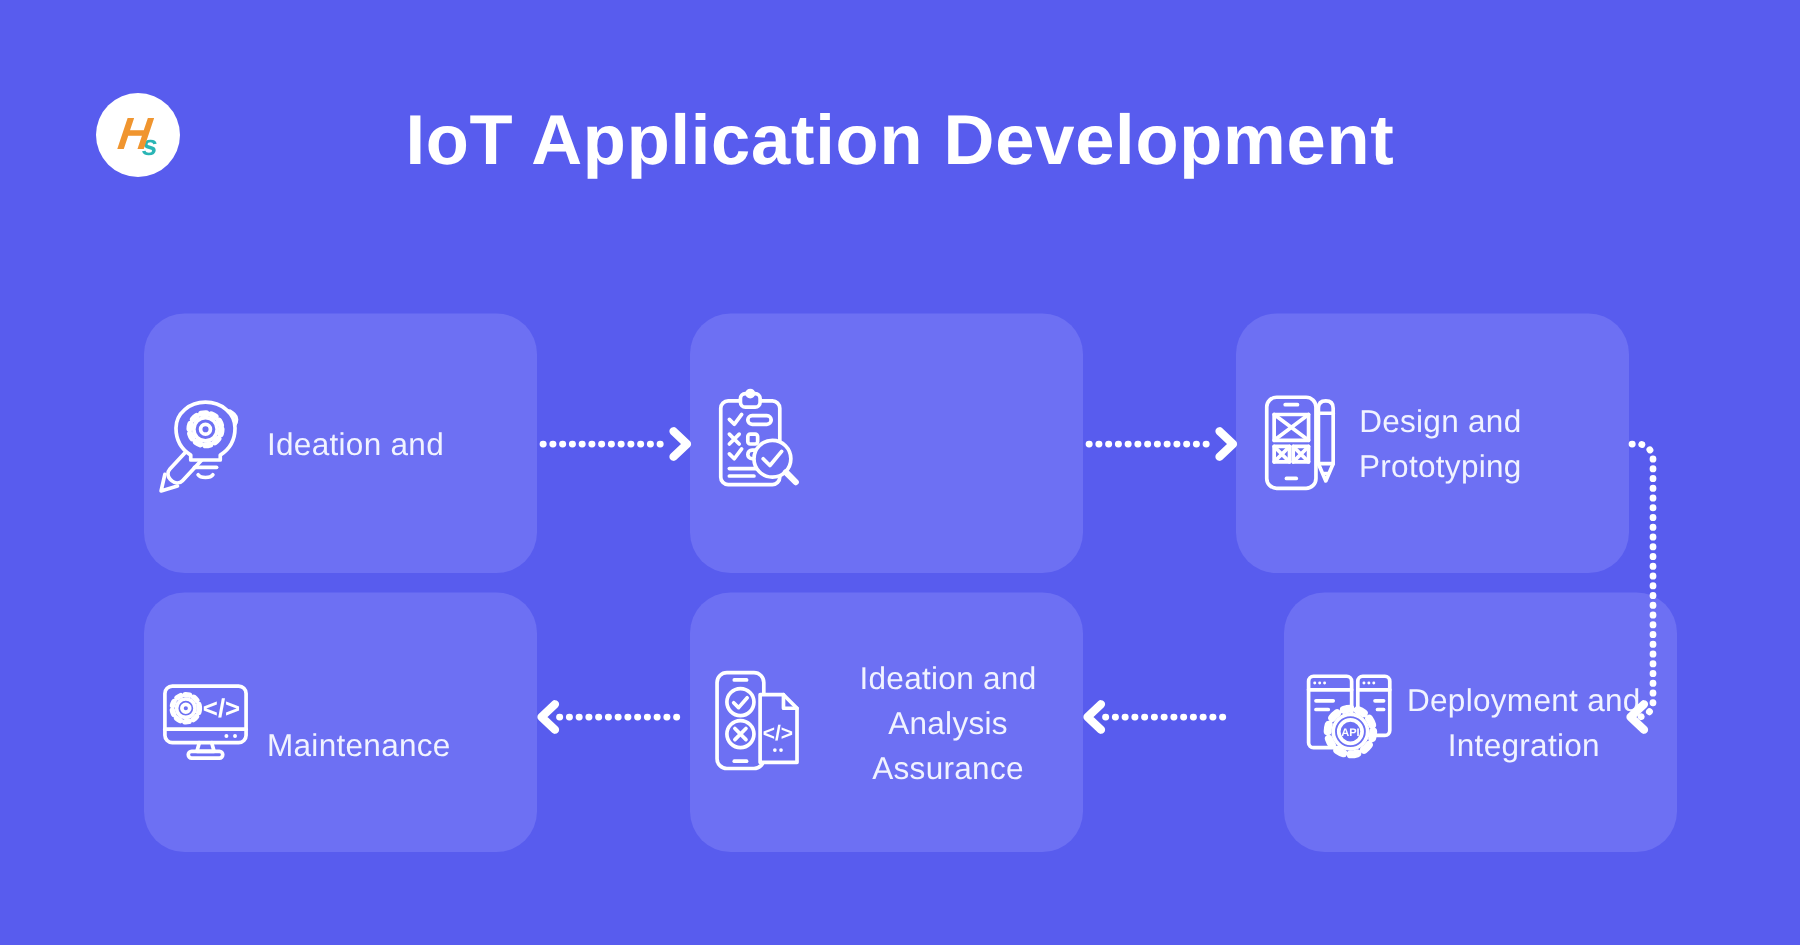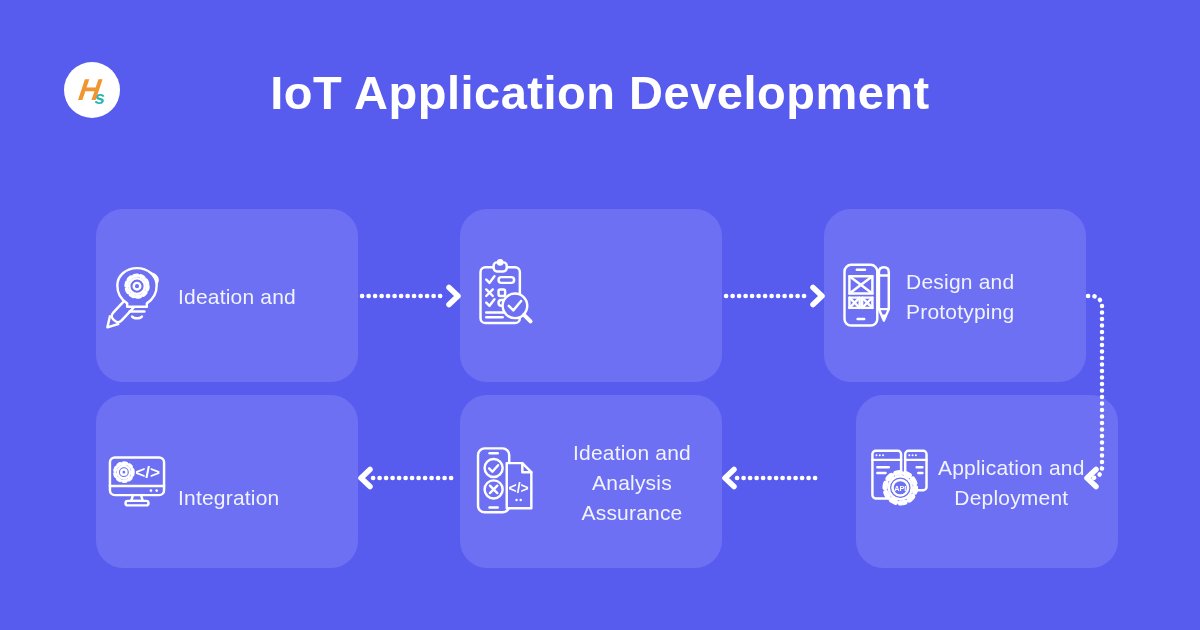--- a/index.html
+++ b/index.html
@@ -153,21 +153,21 @@
           <circle cx="34" cy="38" r="7.5" fill="#6D70F3"></circle>
           <circle cx="34" cy="38" r="3.2"></circle>
           <text x="63" y="45" font-size="21" font-weight="bold" fill="#fff" stroke="none" text-anchor="middle">&lt;/&gt;</text>
           <path d="M45,66 L43,73 H57 L55,66"></path>
           <rect x="36" y="73" width="28" height="5.5" rx="2.7"></rect>
         </g>
       </svg>
     </div>
     <div class="label">
       <br>
-      <span>Integration</span>
+      <span>Maintenance</span>
     </div>
   </div>
 
   <div class="card c5">
     <div class="icon">
       <svg viewBox="0 0 100 100" width="82" height="82">
         <g stroke="#fff" stroke-width="3" fill="none" stroke-linecap="round" stroke-linejoin="round">
           <rect x="22" y="9" width="38" height="78" rx="8"></rect>
           <path d="M36,15 H46"></path>
           <path d="M36,81 H46"></path>
@@ -206,22 +206,22 @@
           <circle cx="73" cy="17.5" r="1.2" fill="#fff" stroke="none"></circle>
           <path d="M74,32 H81 M76,39 H81"></path>
           <circle cx="54" cy="57" r="18.5" stroke-width="6.5" stroke-dasharray="5.4 6.2"></circle>
           <circle cx="54" cy="57" r="14" fill="#6D70F3"></circle>
           <circle cx="54" cy="57" r="9.5"></circle>
           <text x="54" y="60.5" font-size="9" font-weight="bold" fill="#fff" stroke="none" text-anchor="middle">API</text>
         </g>
       </svg>
     </div>
     <div class="label">
-      <span>Application and</span><br>
-      <span>Deployment</span>
+      <span>Deployment and</span><br>
+      <span>Integration</span>
     </div>
   </div>
 
   <svg class="arrows" width="1200" height="630" viewBox="0 0 1200 630">
     <g stroke="#ffffff" fill="none">
 
       <path d="M362,296 H445" stroke-width="4.5" stroke-linecap="round" stroke-dasharray="0.2 6.3"></path>
       <path d="M449,287.5 L458,296 L449,304.5" stroke-width="5.5" stroke-linecap="round" stroke-linejoin="round"></path>
 
       <path d="M726,296 H809" stroke-width="4.5" stroke-linecap="round" stroke-dasharray="0.2 6.3"></path>

